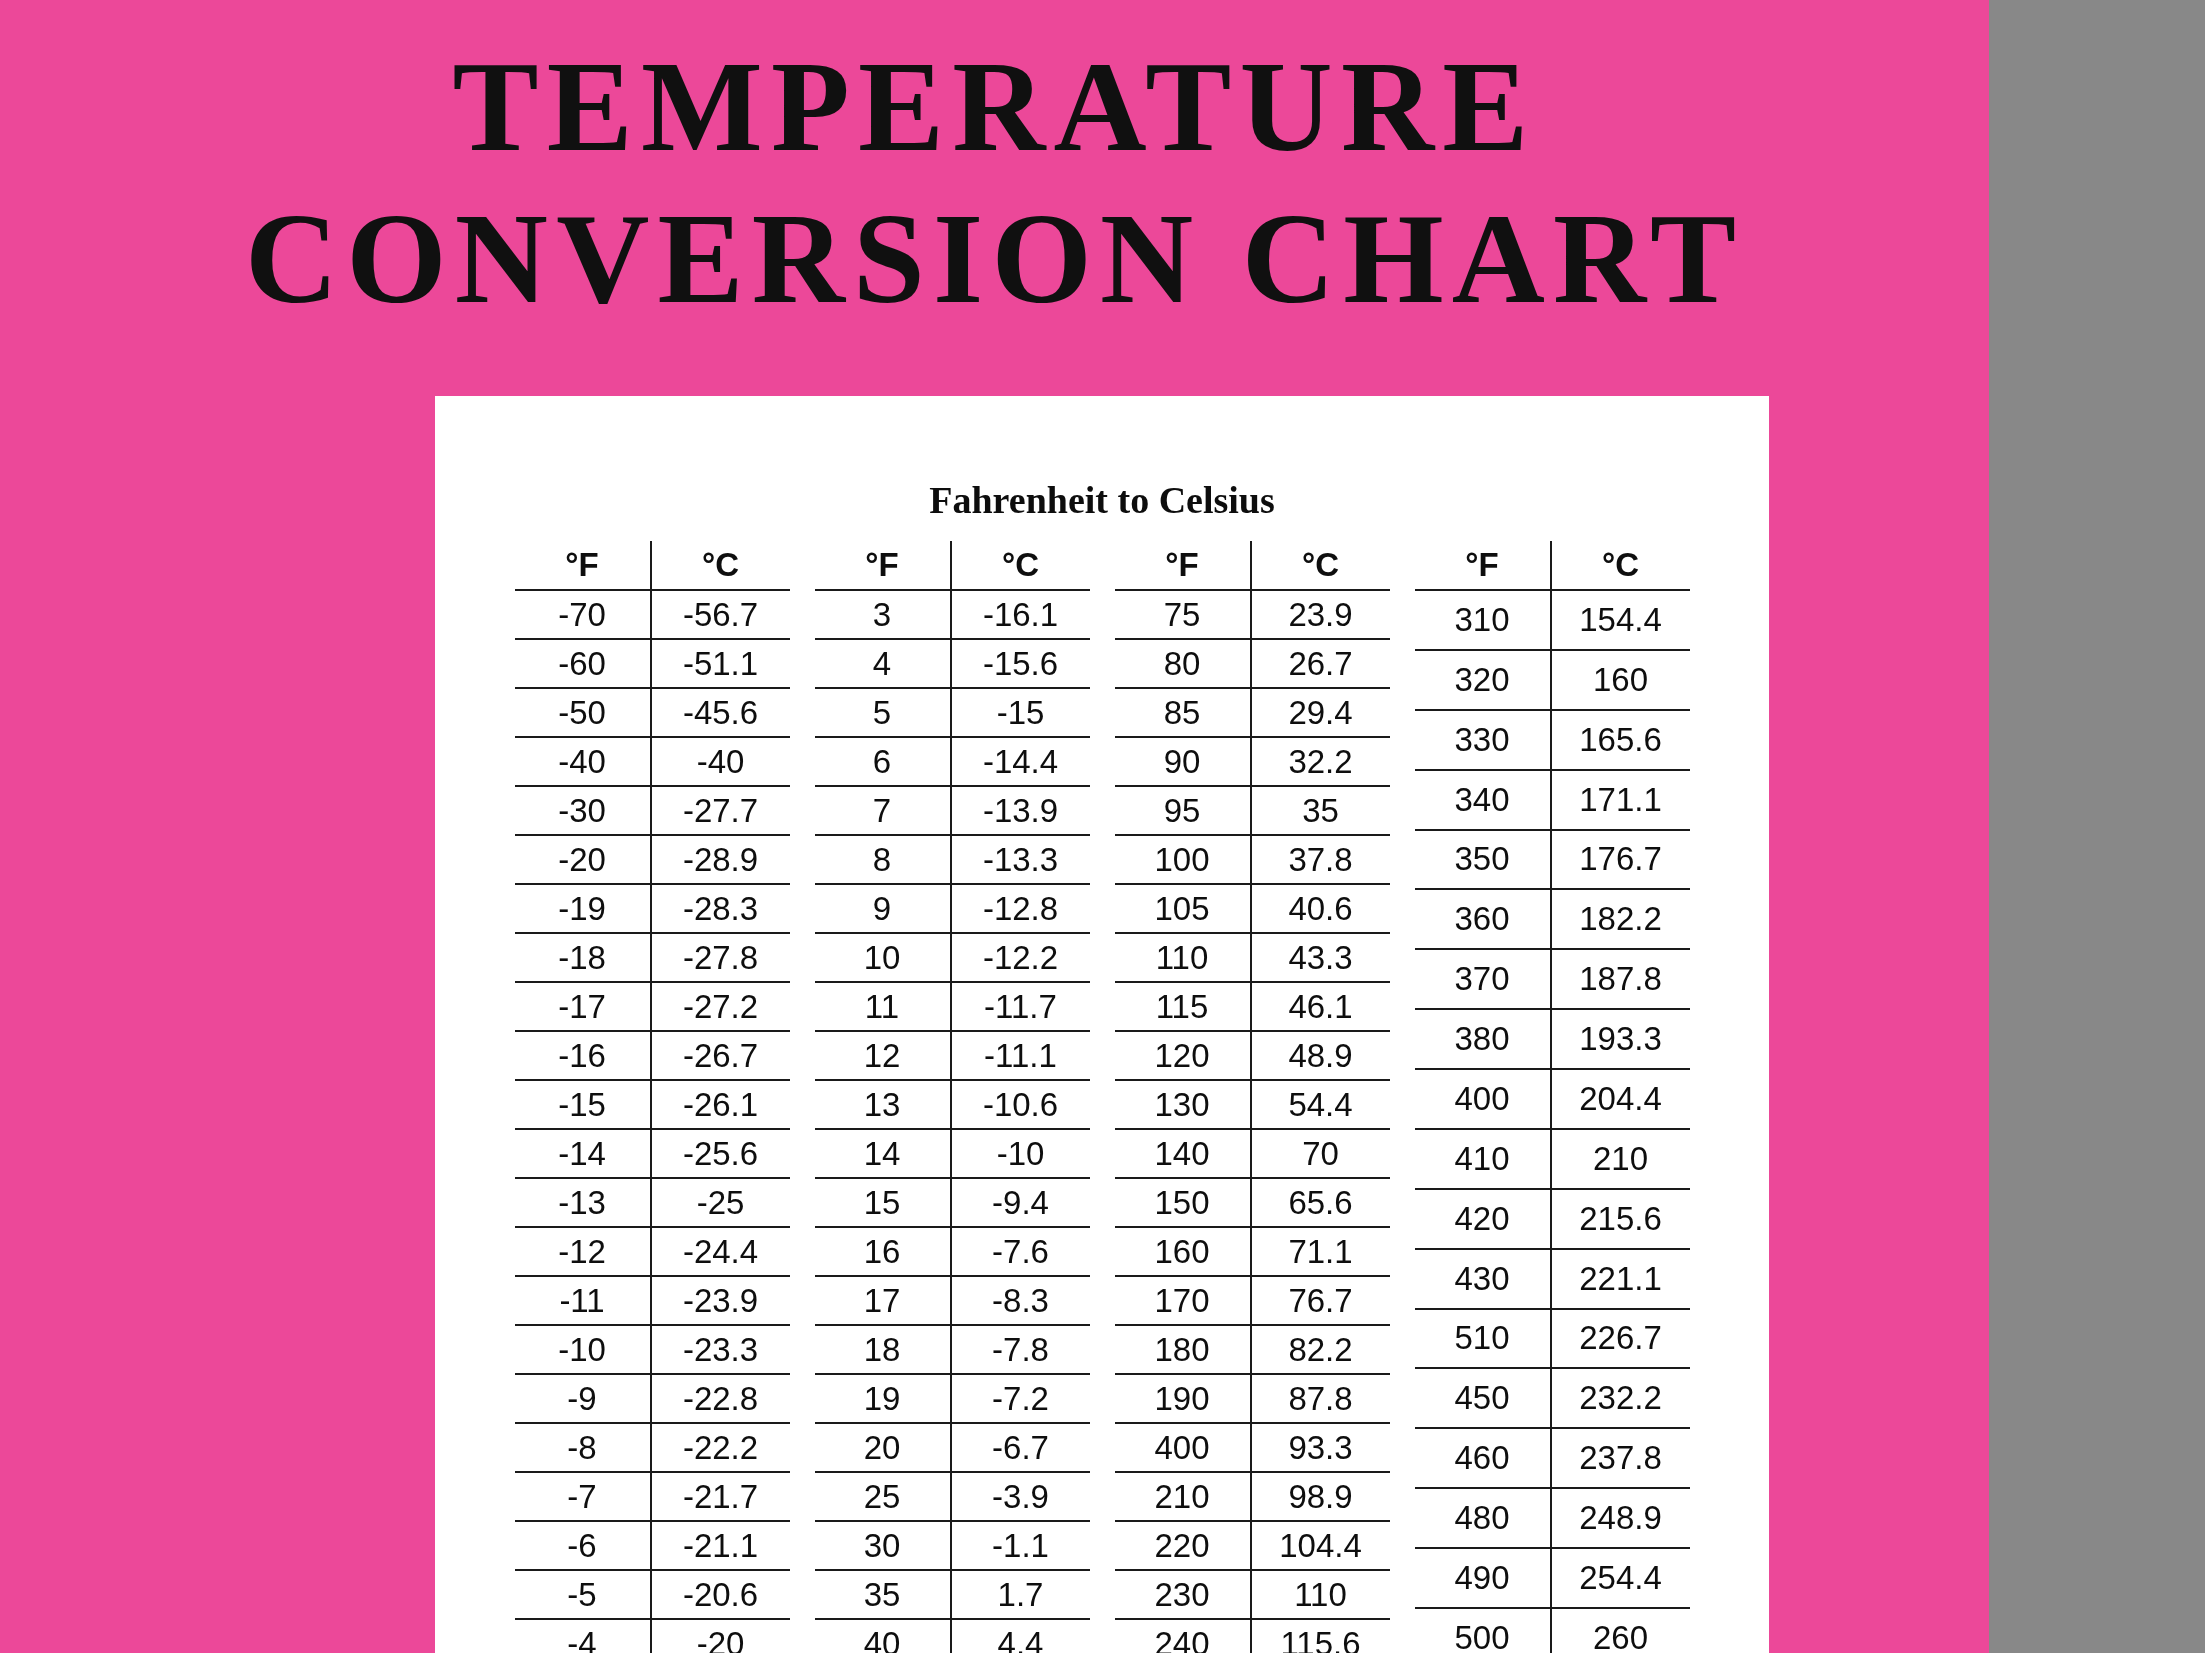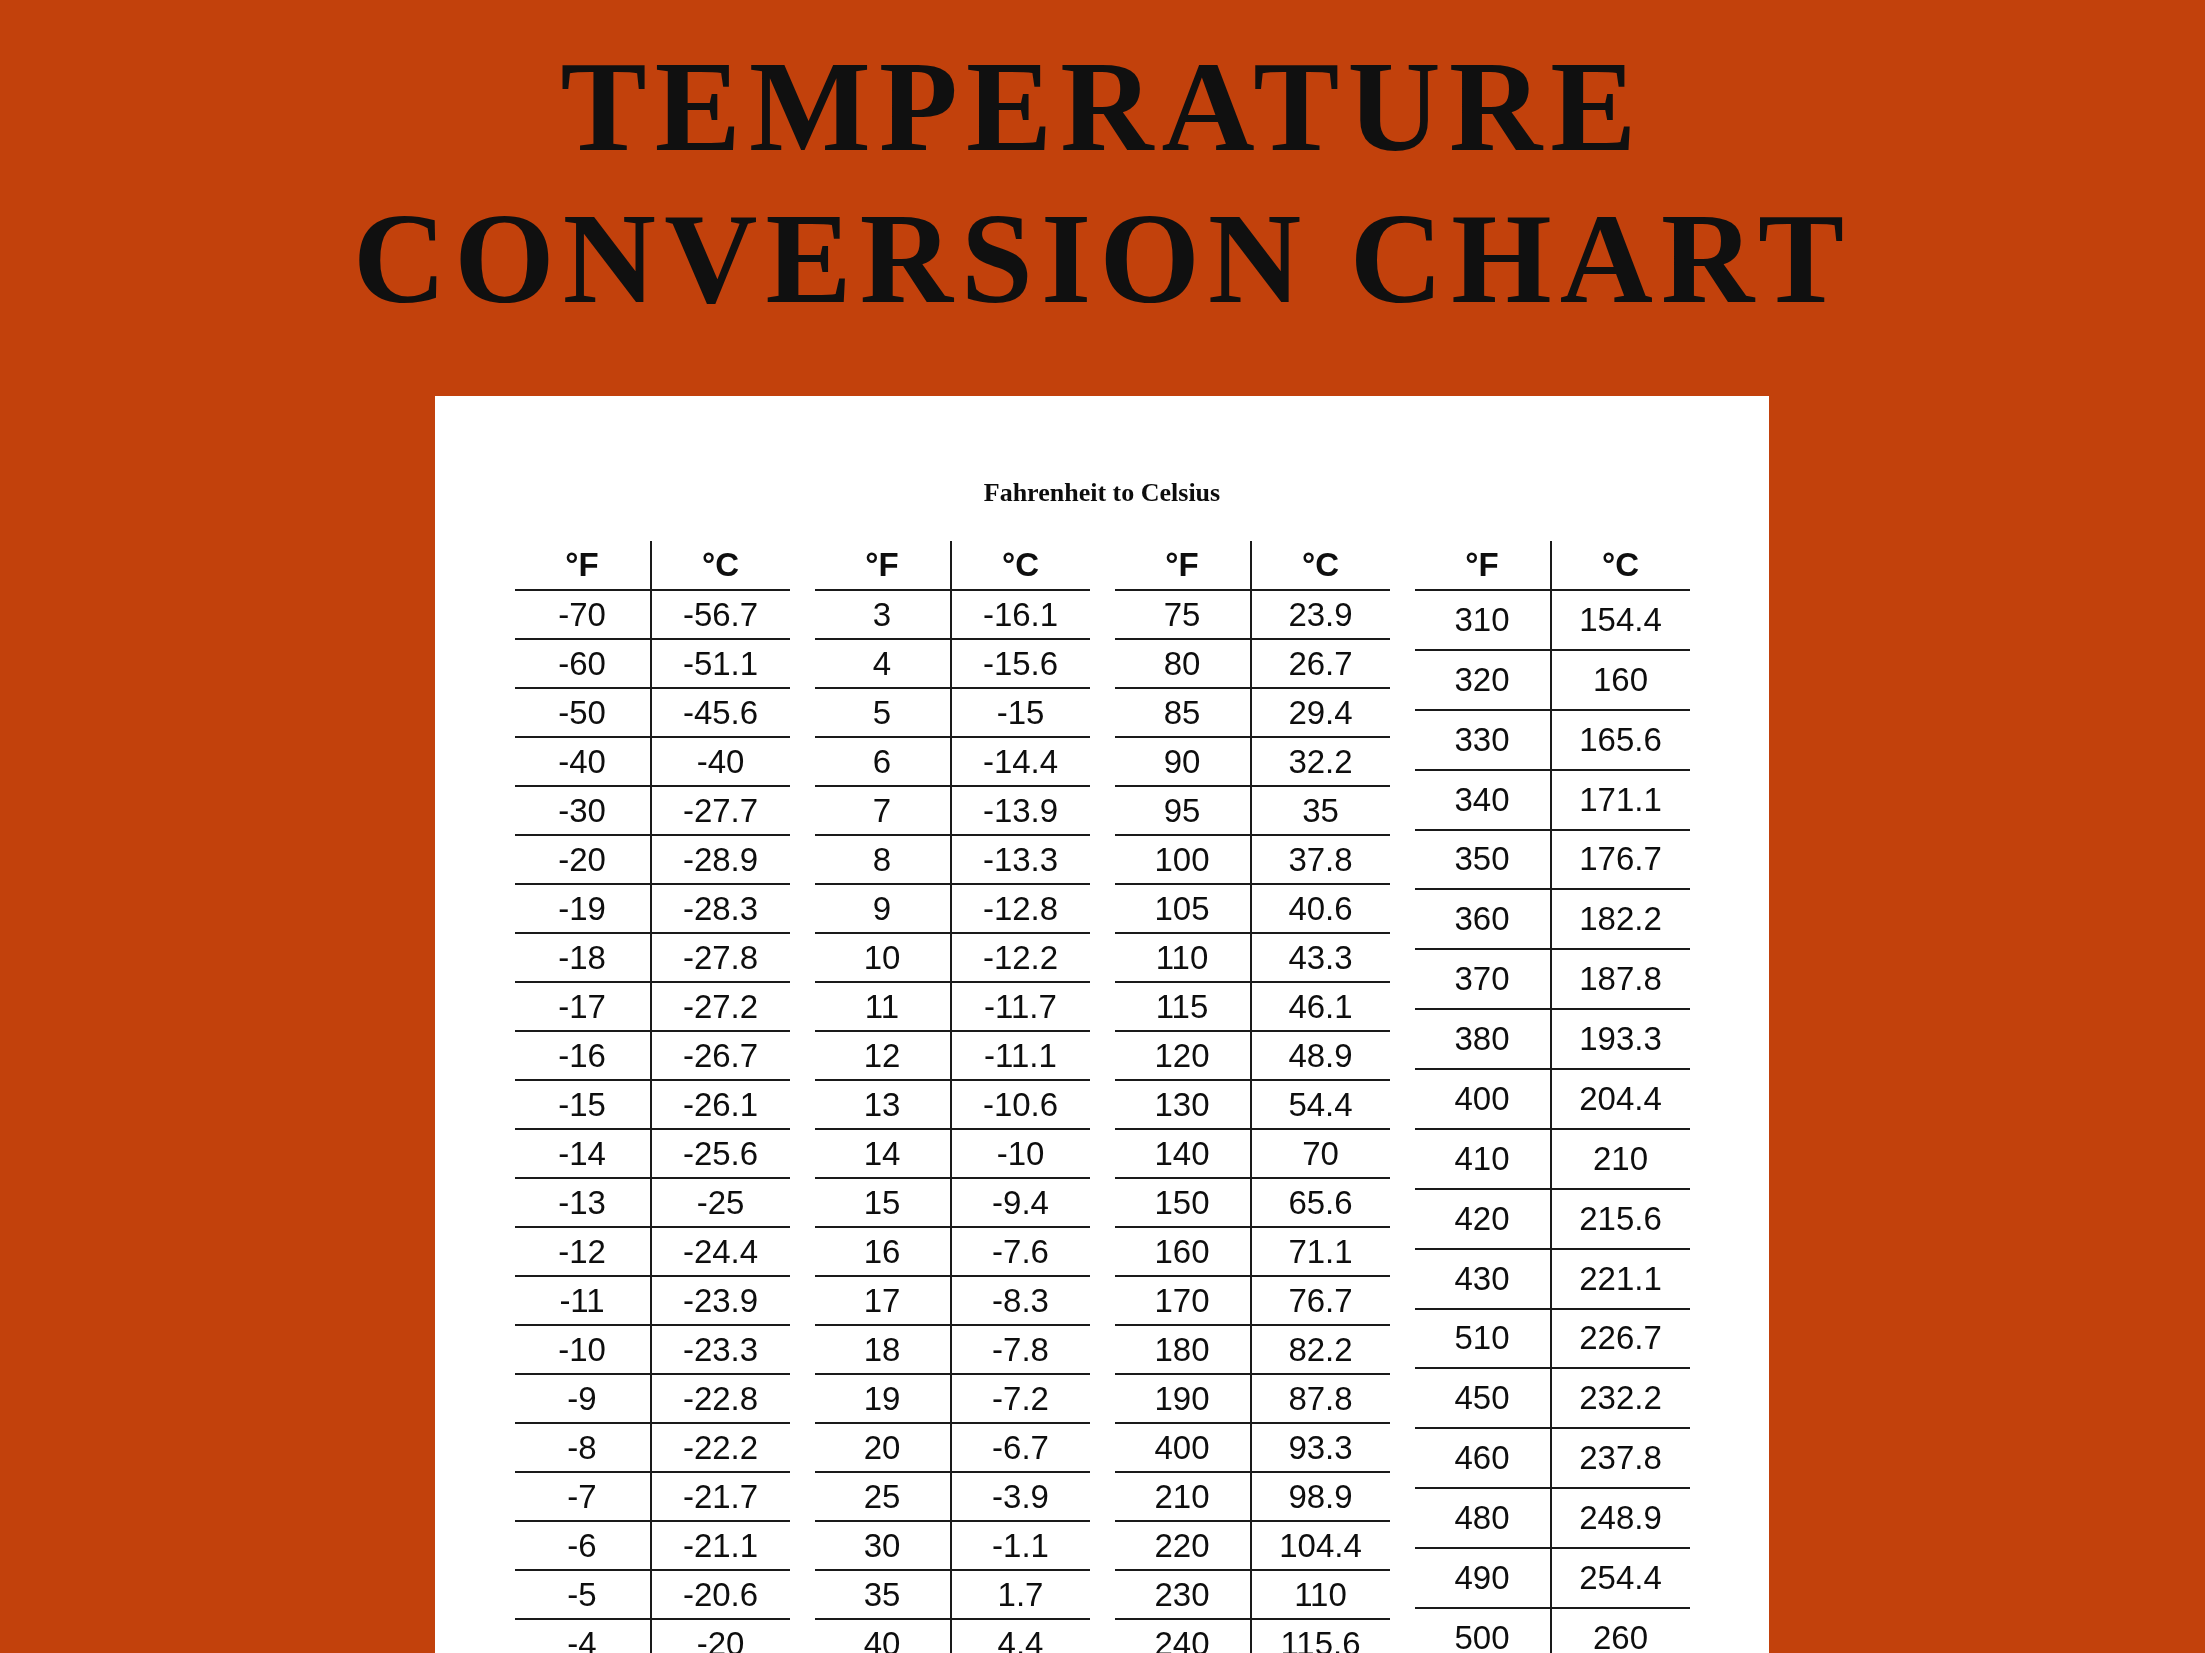--- a/index.html
+++ b/index.html
@@ -2,23 +2,23 @@
 <html style="font-size:13px"><head>
 <meta charset="utf-8">
 <style>
   html, body {
     margin: 0;
     padding: 0;
     background: #888;
   }
   #canvas {
     position: relative;
-    width: 2205px;
+    width: 1989px;
     height: 1654px;
-    background: #c2410c;
+    background: #ec4899;
     overflow: hidden;
     font-family: "Liberation Sans", sans-serif;
   }
   .poster-title {
     position: absolute;
     top: 31px;
     left: 0;
     width: 100%;
     text-align: center;
     font-family: "Liberation Serif", serif;
@@ -37,21 +37,21 @@
     background: #ffffff;
   }
   .page-heading {
     position: absolute;
     top: 82px;
     left: 0;
     width: 100%;
     text-align: center;
     font-family: "Liberation Serif", serif;
     font-weight: 700;
-    font-size: 26px;
+    font-size: 38px;
     color: #0d0d0d;
   }
   .table-wrap {
     position: absolute;
     top: 145px;
     left: 0;
     width: 100%;
     display: flex;
     justify-content: center;
     gap: 25px;

